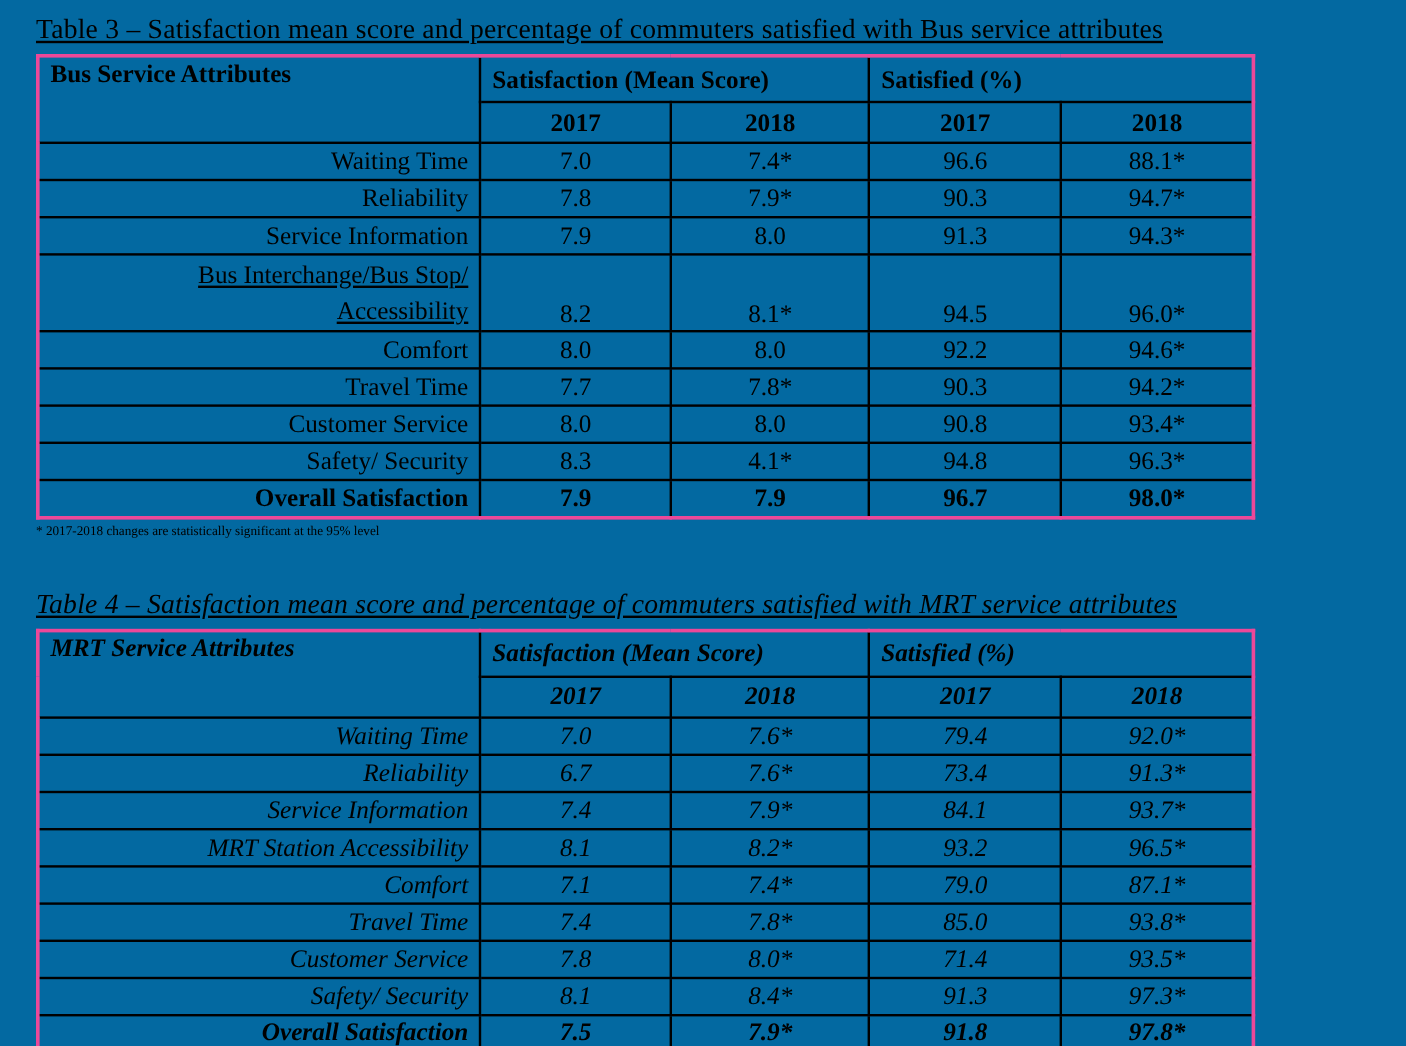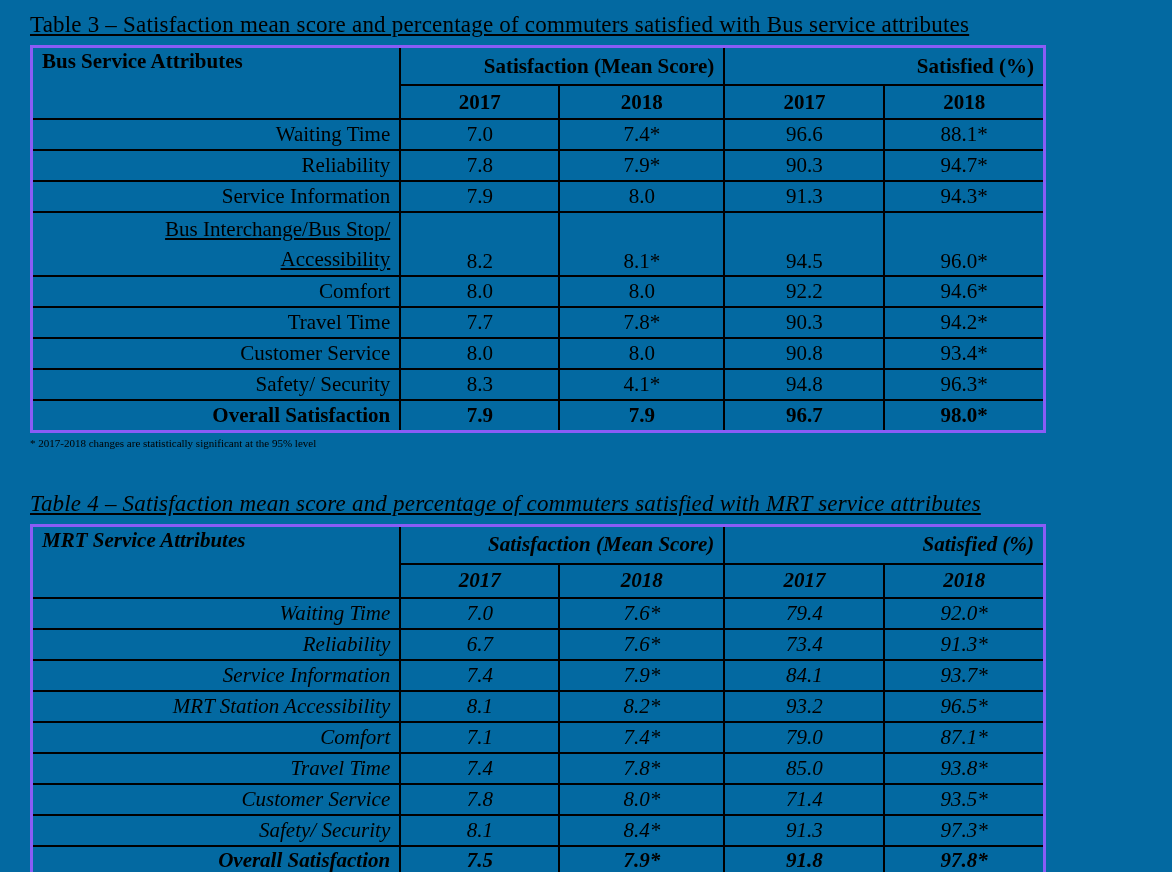--- a/index.html
+++ b/index.html
@@ -22,21 +22,21 @@
     font-weight: normal;
     text-decoration: underline;
     margin: 0 0 7px 0;
     white-space: nowrap;
     letter-spacing: 0.2px;
   }
   table.attr-table {
     border-collapse: collapse;
     width: 1016px;
     table-layout: fixed;
-    border: 3px solid #8b5cf6;
+    border: 3px solid #ec4899;
     padding-left: 28px;
   }
   table.attr-table th,
   table.attr-table td {
     border: 2px solid #000000;
     font-size: 21px;
     padding: 1px 9px;
     overflow: hidden;
   }
   col.c-attr { width: 36.4%; }
@@ -44,21 +44,21 @@
   col.c-m18  { width: 16.3%; }
   col.c-p17  { width: 15.8%; }
   col.c-p18  { width: 15.8%; }
 
   th.attr-head {
     text-align: left;
     vertical-align: top;
     font-weight: bold;
   }
   th.group-head {
-    text-align: right;
+    text-align: left;
     font-weight: bold;
     height: 34px;
   }
   th.year-head {
     font-weight: bold;
     height: 30px;
   }
   tr.data { height: 31px; }
   tr.data td.label { text-align: right; }
   tr.data td.val { text-align: center; }

